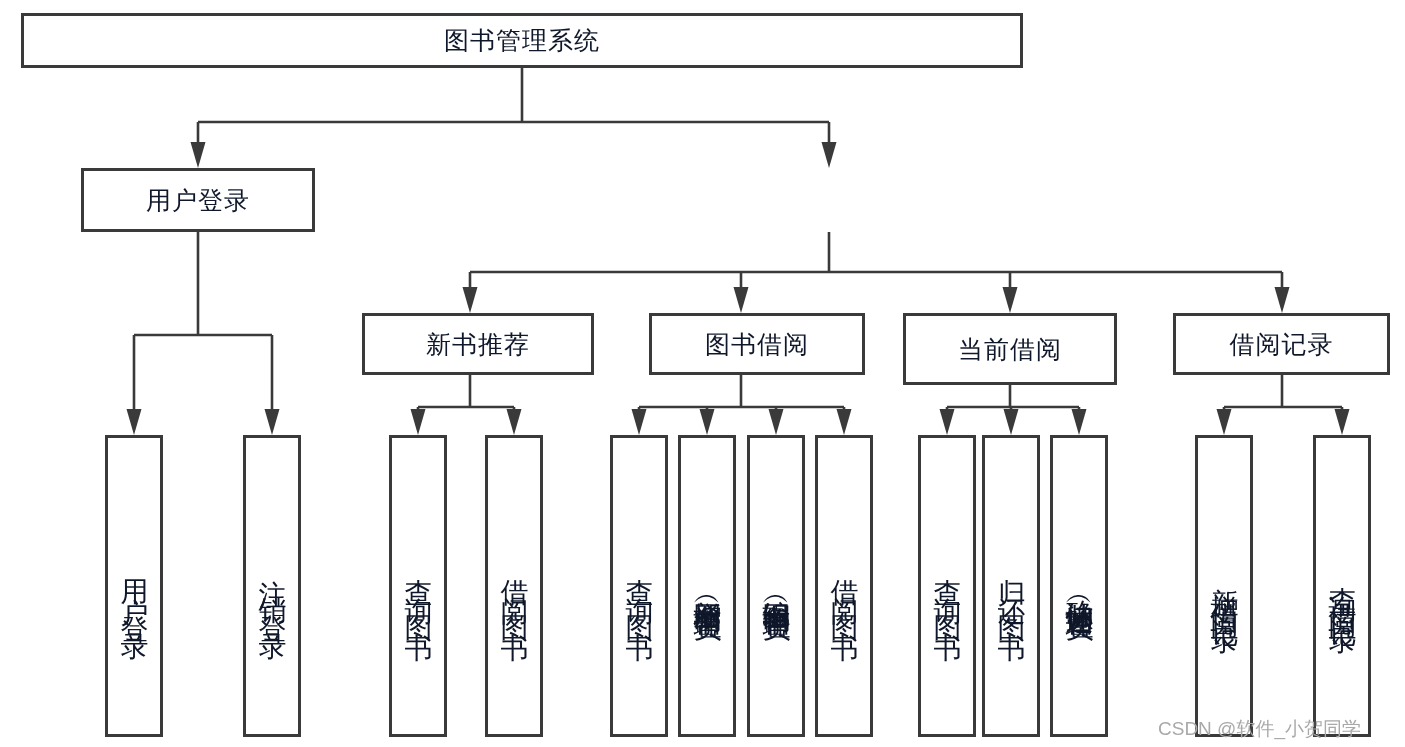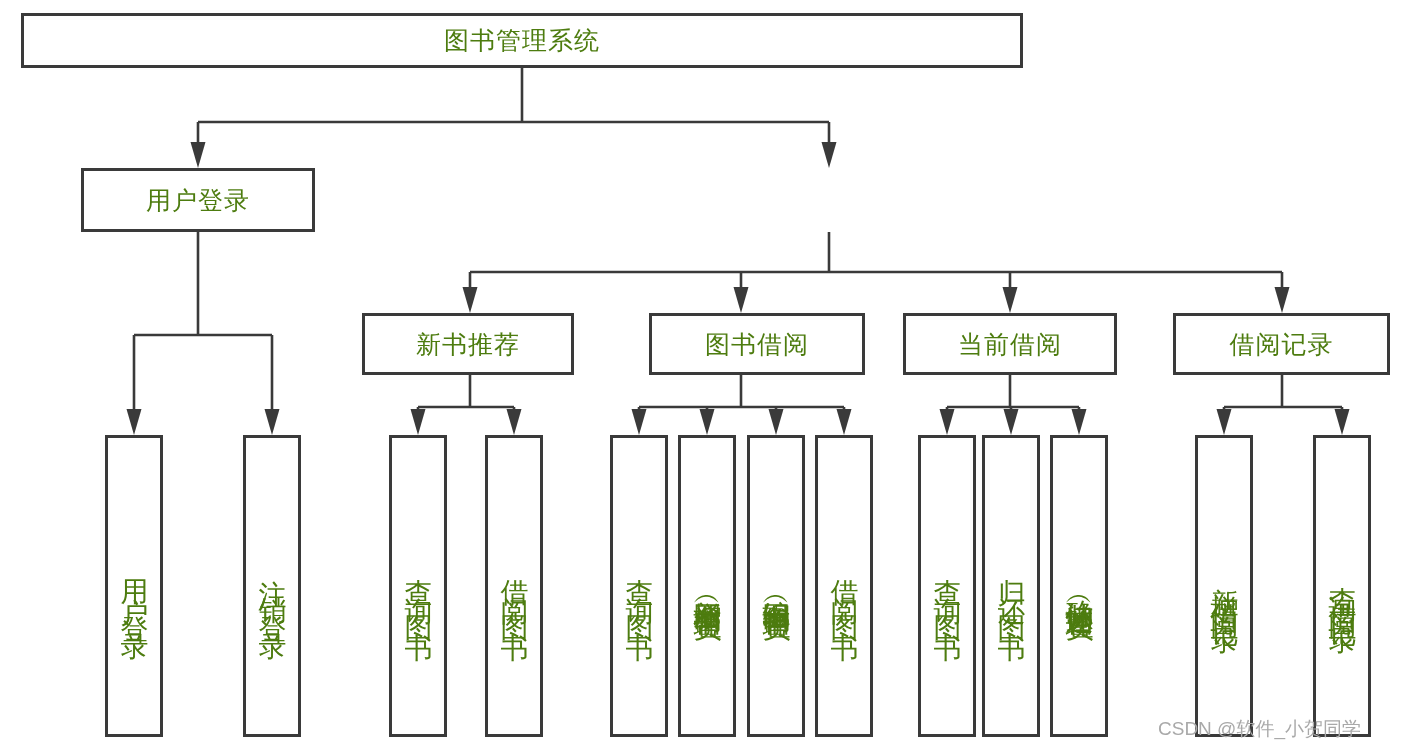--- a/index.html
+++ b/index.html
@@ -22,21 +22,21 @@
     height: 747px;
   }
   .node {
     position: absolute;
     box-sizing: border-box;
     border: 3px solid #3a3a3a;
     background: #ffffff;
     display: flex;
     align-items: center;
     justify-content: center;
-    color: #4d7c0f;
+    color: #0f172a;
   }
   .h-node {
     font-size: 25px;
     letter-spacing: 1px;
     white-space: nowrap;
   }
   .v-node {
     font-size: 28px;
   }
   .v-node .vtext {
@@ -124,23 +124,23 @@
     <line x1="1224" y1="407" x2="1224" y2="414"></line>
     <polygon points="1216.5,409 1231.5,409 1224,435"></polygon>
     <line x1="1342" y1="407" x2="1342" y2="414"></line>
     <polygon points="1334.5,409 1349.5,409 1342,435"></polygon>
   </svg>
 
   <div class="node h-node" style="left:21px; top:13px; width:1002px; height:55px;">图书管理系统</div>
 
   <div class="node h-node" style="left:81px; top:168px; width:234px; height:64px;">用户登录</div>
 
-  <div class="node h-node" style="left:362px; top:313px; width:212px; height:62px;">新书推荐</div>
+  <div class="node h-node" style="left:362px; top:313px; width:232px; height:62px;">新书推荐</div>
   <div class="node h-node" style="left:633px; top:313px; width:216px; height:62px;margin-left:16px;">图书借阅</div>
-  <div class="node h-node" style="left:903px; top:313px; width:214px; height:62px;">当前借阅</div>
+  <div class="node h-node" style="left:903px; top:313px; width:214px; height:72px;">当前借阅</div>
   <div class="node h-node" style="left:1173px; top:313px; width:217px; height:62px;">借阅记录</div>
 
   <div class="node v-node ls-wide" style="left:105px; top:435px; width:58px; height:302px;">
     <span class="vtext">用户登录</span>
   </div>
   <div class="node v-node ls-wide" style="left:243px; top:435px; width:58px; height:302px;">
     <span class="vtext">注销登录</span>
   </div>
 
   <div class="node v-node ls-wide" style="left:389px; top:435px; width:58px; height:302px;">

